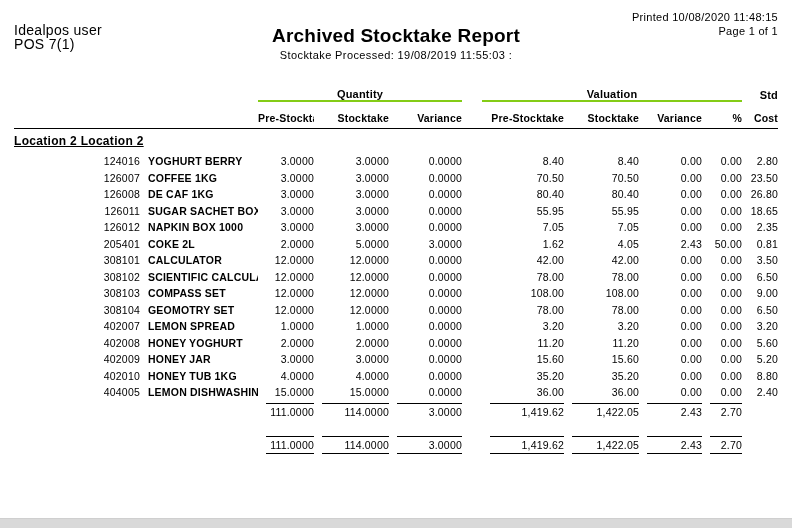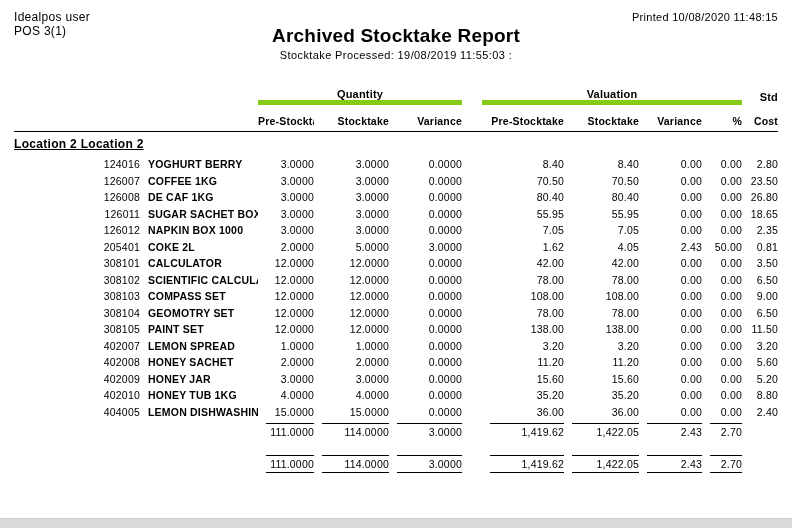--- a/index.html
+++ b/index.html
@@ -3,57 +3,58 @@
 <meta charset="utf-8">
 <style>
   html,body{margin:0;padding:0;}
   body{
     width:792px;height:528px;
     background:#ffffff;color:#000;
     font-family:"Liberation Sans", sans-serif;
     position:relative;overflow:hidden;
     -webkit-font-smoothing:none;
   }
-  .hdr-left{position:absolute;left:14px;top:10px;font-size:12px;line-height:14px;letter-spacing:.3px;}
+  .hdr-left{position:absolute;left:14px;top:23px;font-size:14px;line-height:14px;letter-spacing:.3px;}
   .hdr-right{position:absolute;right:14px;top:10px;text-align:right;font-size:11px;line-height:14px;letter-spacing:.3px;}
   .title{position:absolute;top:25px;left:0;right:0;text-align:center;
          font-size:19px;font-weight:bold;letter-spacing:.2px;}
   .subtitle{position:absolute;top:49px;left:0;right:0;text-align:center;font-size:11px;letter-spacing:.4px;}
 
   table.rpt{position:absolute;top:84px;left:14px;width:764px;
             border-collapse:collapse;table-layout:fixed;
             font-size:10.5px;letter-spacing:.2px;}
   table.rpt td{padding:0;white-space:nowrap;overflow:hidden;}
   .r{text-align:right;}
   .l{text-align:left;font-weight:bold;}
   tr.grp-row td{height:16px;vertical-align:bottom;font-weight:bold;font-size:11px;}
-  td.grp{border-bottom:5px solid #84cc16;text-align:center;}
+  td.grp{border-bottom:2px solid #84cc16;text-align:center;}
   tr.lbl-row td{height:22px;vertical-align:bottom;font-weight:bold;font-size:10.5px;
                 border-bottom:1px solid #000;padding-bottom:4px;}
   td.std{padding-right:2px;}
   tr.loc-row td{height:24px;vertical-align:middle;font-weight:bold;font-size:12px;letter-spacing:.3px;}
   tr.loc-row span{text-decoration:underline;}
   tr.data-row td{height:16.5px;vertical-align:middle;}
   tr.tot-row td{height:20px;vertical-align:middle;}
   tr.spacer-row td{height:14px;}
   .tline{display:block;border-top:1px solid #000;padding-top:2px;margin-left:8px;text-align:right;}
   .gline{display:block;border-top:1px solid #000;border-bottom:1px solid #000;
          padding-top:2px;padding-bottom:2px;margin-left:8px;text-align:right;}
   .scrollbar{position:absolute;left:0;bottom:0;width:792px;height:9px;background:#d9d9d9;border-top:1px solid #cfcfcf;}
 </style>
 </head>
 <body>
 
 <div class="hdr-left">
   <div>Idealpos user</div>
-  <div>POS 3(1)</div>
+  <div>POS 7(1)</div>
 </div>
 
 <div class="hdr-right">
   <div>Printed 10/08/2020 11:48:15</div>
+  <div>Page 1 of 1</div>
 </div>
 
 <div class="title">Archived Stocktake Report</div>
 <div class="subtitle">Stocktake Processed: 19/08/2019 11:55:03  :</div>
 
 <table class="rpt">
   <colgroup>
     <col style="width:126px">
       <col style="width:8px">
       <col style="width:110px">
@@ -247,54 +248,40 @@
         <td class="r">12.0000</td>
         <td class="r">0.0000</td>
         <td></td>
         <td class="r">78.00</td>
         <td class="r">78.00</td>
         <td class="r">0.00</td>
         <td class="r">0.00</td>
         <td class="r">6.50</td>
       </tr>
 
-      <tr class="data-row">
-        <td class="r">308105</td>
-        <td></td>
-        <td class="l">PAINT SET</td>
-        <td class="r">12.0000</td>
-        <td class="r">12.0000</td>
-        <td class="r">0.0000</td>
-        <td></td>
-        <td class="r">138.00</td>
-        <td class="r">138.00</td>
-        <td class="r">0.00</td>
-        <td class="r">0.00</td>
-        <td class="r">11.50</td>
-      </tr>
 
       <tr class="data-row">
         <td class="r">402007</td>
         <td></td>
         <td class="l">LEMON SPREAD</td>
         <td class="r">1.0000</td>
         <td class="r">1.0000</td>
         <td class="r">0.0000</td>
         <td></td>
         <td class="r">3.20</td>
         <td class="r">3.20</td>
         <td class="r">0.00</td>
         <td class="r">0.00</td>
         <td class="r">3.20</td>
       </tr>
 
       <tr class="data-row">
         <td class="r">402008</td>
         <td></td>
-        <td class="l">HONEY SACHET</td>
+        <td class="l">HONEY YOGHURT</td>
         <td class="r">2.0000</td>
         <td class="r">2.0000</td>
         <td class="r">0.0000</td>
         <td></td>
         <td class="r">11.20</td>
         <td class="r">11.20</td>
         <td class="r">0.00</td>
         <td class="r">0.00</td>
         <td class="r">5.60</td>
       </tr>

